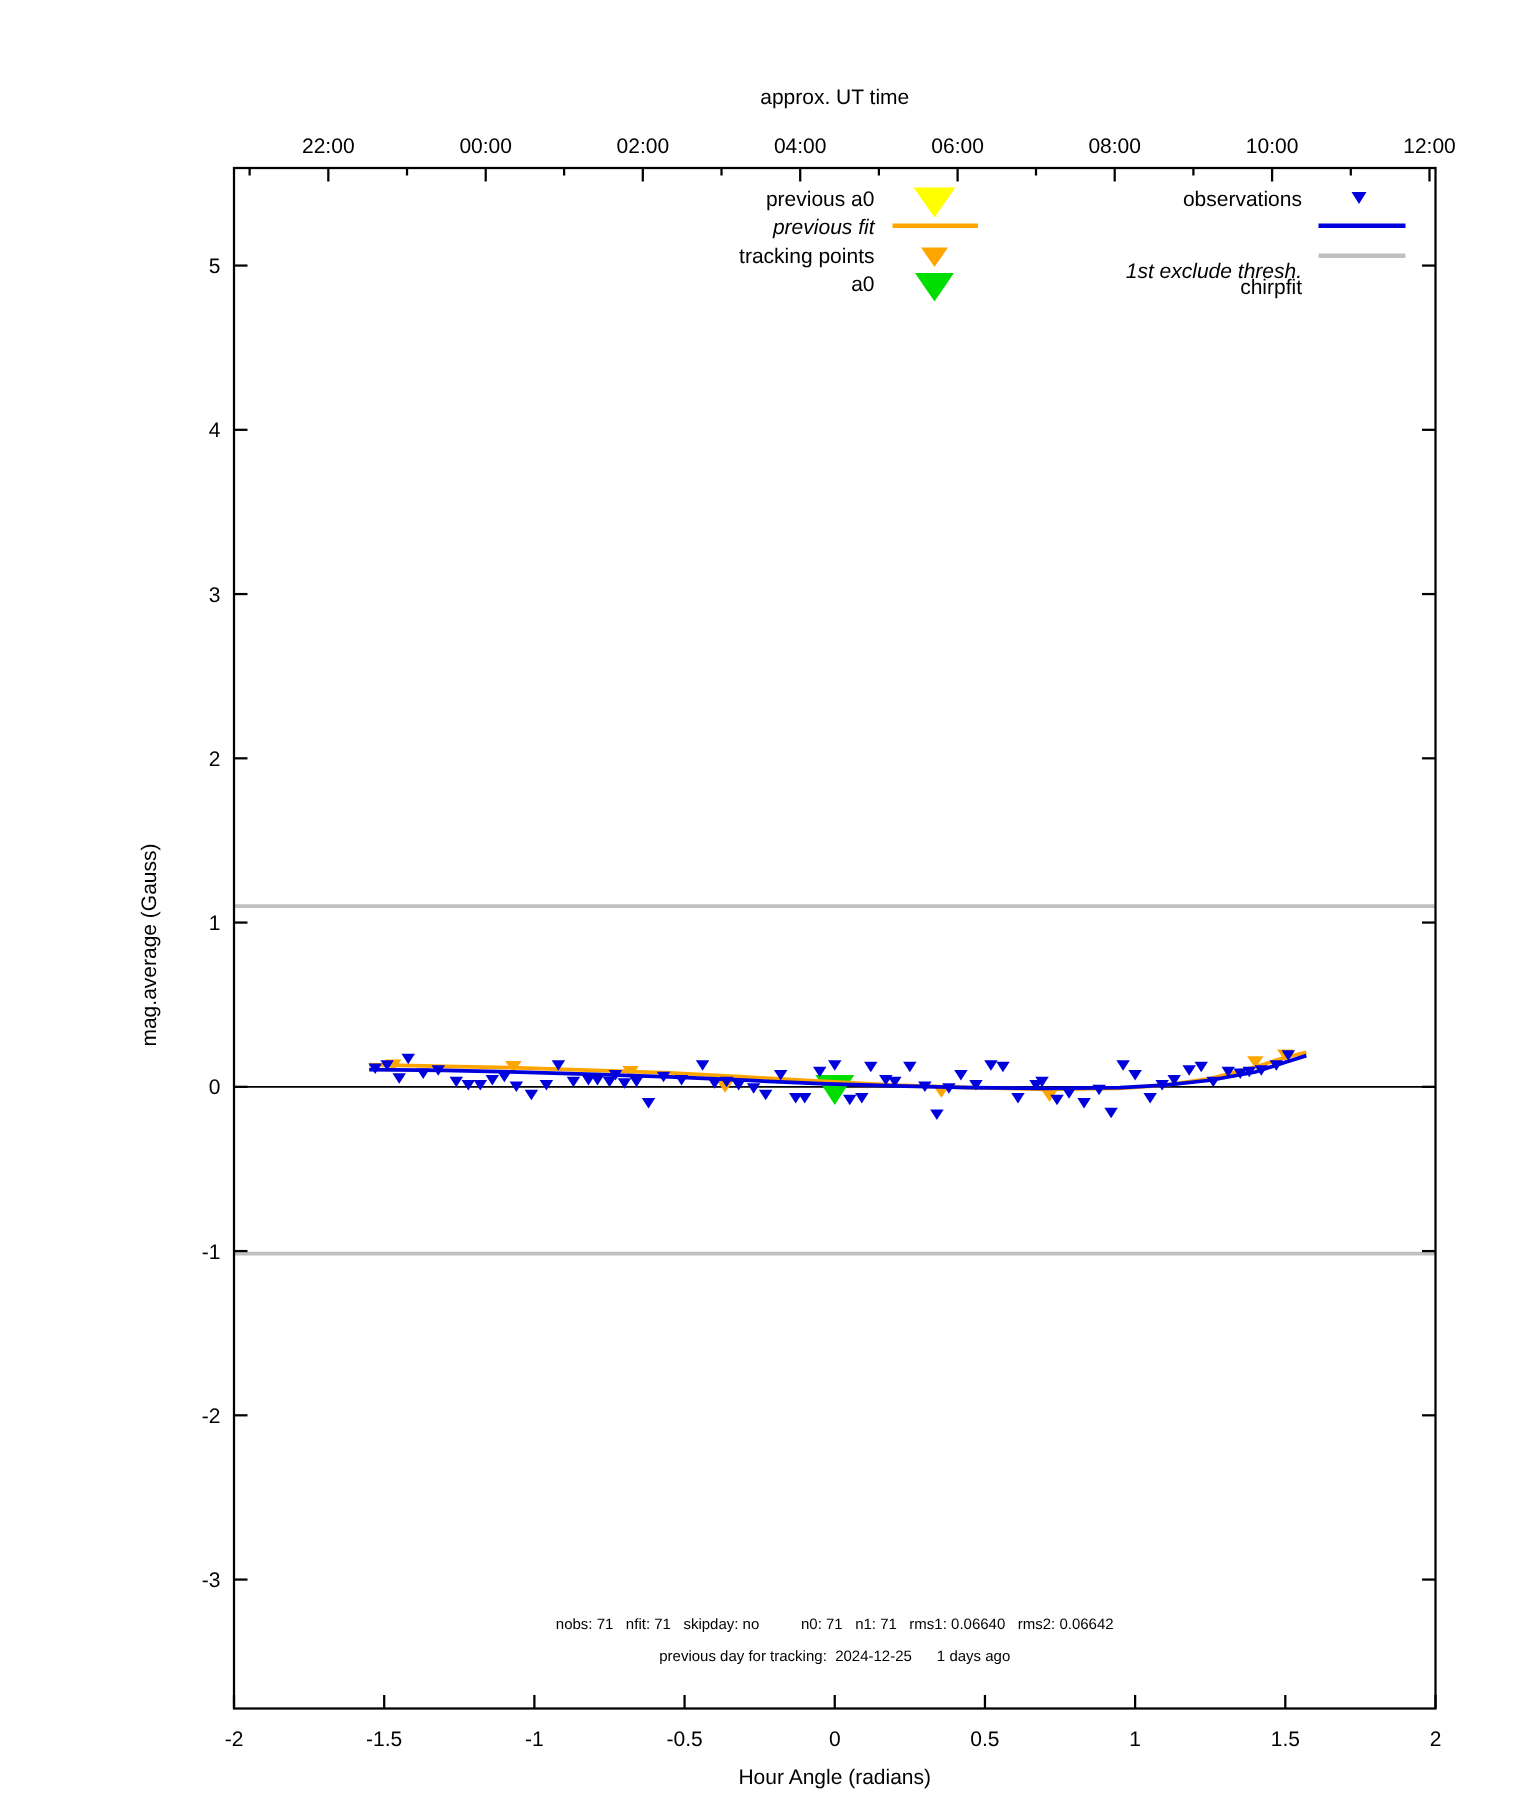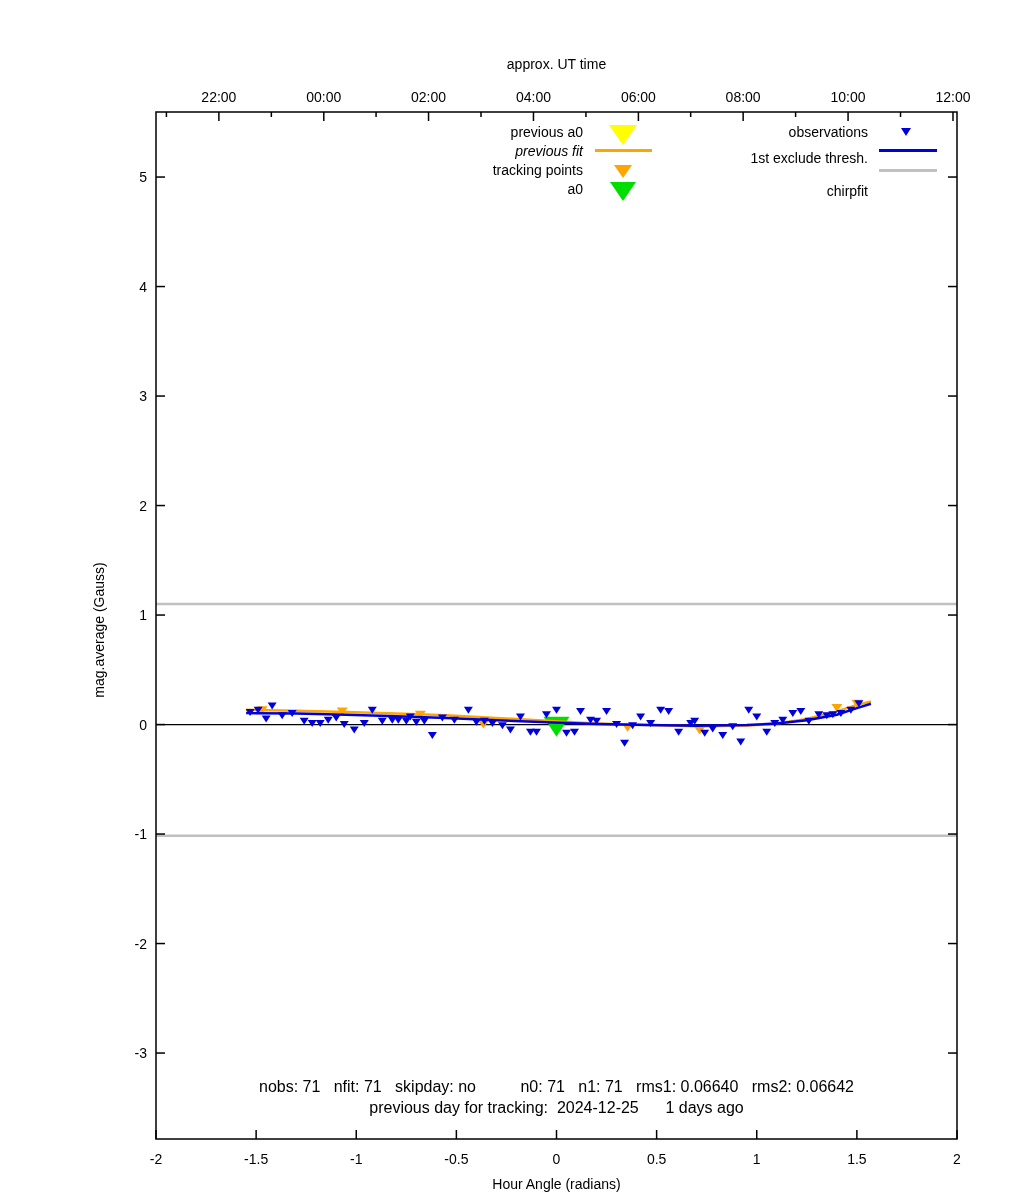--- a/index.html
+++ b/index.html
@@ -4,21 +4,21 @@
 <style>
   html,body{margin:0;padding:0;background:#fff;}
   .canvas{position:relative;width:1024px;height:1200px;background:#fff;
           font-family:"Liberation Sans",sans-serif;color:#000;overflow:hidden;}
   .abs{position:absolute;}
   .title{top:10px;left:156px;width:801px;text-align:center;font-size:21px;white-space:pre;}
   .ut-title{top:56px;left:156px;width:801px;text-align:center;font-size:14px;}
   .ylabel{top:630px;left:99px;transform:translate(-50%,-50%) rotate(-90deg);
           white-space:nowrap;font-size:14px;}
   .xlabel{top:1176px;left:156px;width:801px;text-align:center;font-size:14px;}
-  .stats{left:156px;width:801px;text-align:center;white-space:pre;font-size:16px;}
+  .stats{left:156px;width:801px;text-align:center;white-space:pre;font-size:10px;}
   .stats1{top:1078px;} .stats2{top:1099px;}
   .leg-label{font-size:14px;white-space:nowrap;text-align:right;}
   .tri{width:0;height:0;position:absolute;}
   .lin{position:absolute;height:3px;}
   #plot-svg{position:absolute;left:0;top:0;}
 </style>
 </head>
 <body>
 
 <div class="canvas">
@@ -196,19 +196,19 @@
 
   <div class="abs leg-label" style="top:181px;right:441px;">a0</div>
   <div class="tri" style="left:610px;top:182px;border-left:13px solid transparent;border-right:13px solid transparent;border-top:19px solid #00dd00;"></div>
 
   <div class="abs leg-label" style="top:124px;right:156px;">observations</div>
   <div class="tri" style="left:901px;top:128px;border-left:5px solid transparent;border-right:5px solid transparent;border-top:8px solid #0000dd;"></div>
 
   <div class="abs leg-label" style="top:143px;right:156px;margin-top:40px;">chirpfit</div>
   <div class="lin" style="left:879px;top:149px;width:58px;background:#0000dd;"></div>
 
-  <div class="abs leg-label" style="top:150px;right:156px;">1st exclude thresh.</div>
+  <div class="abs leg-label" style="top:172px;right:156px;font-style:italic;">1st exclude thresh.</div>
   <div class="lin" style="left:879px;top:169px;width:58px;background:#c0c0c0;"></div>
 
   <div class="abs stats stats1">nobs: 71   nfit: 71   skipday: no          n0: 71   n1: 71   rms1: 0.06640   rms2: 0.06642</div>
   <div class="abs stats stats2">previous day for tracking:  2024-12-25      1 days ago</div>
 
 </div>
 
 </body></html>

